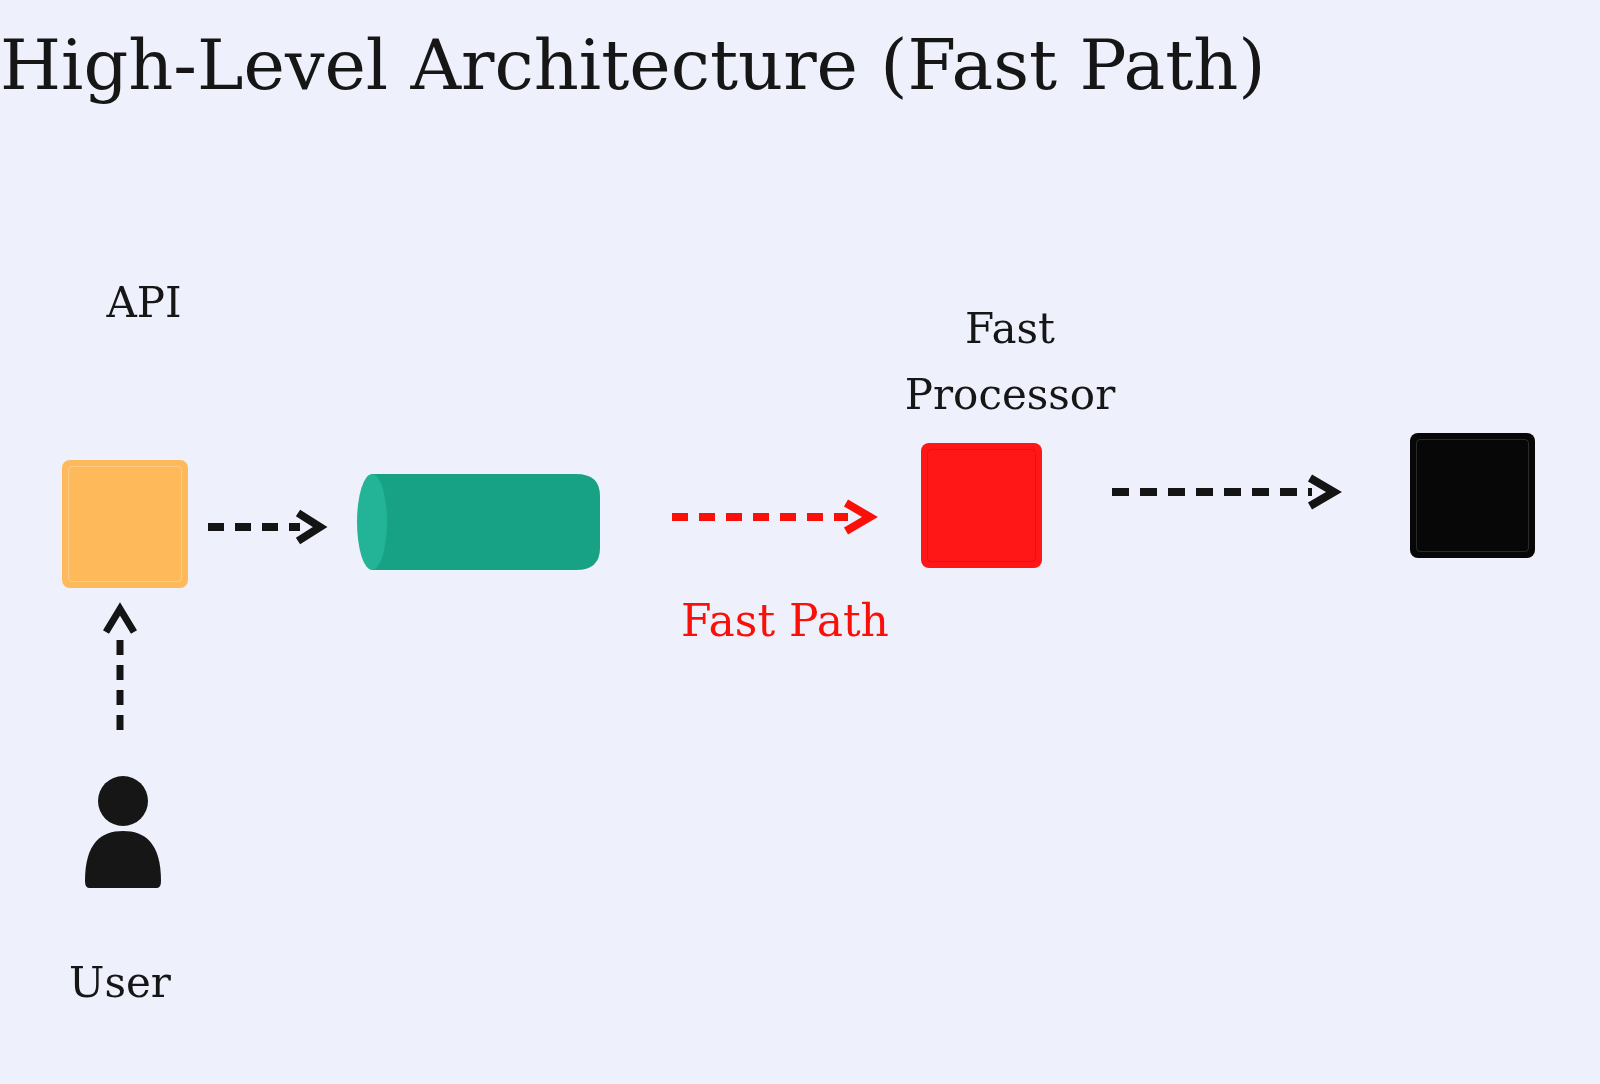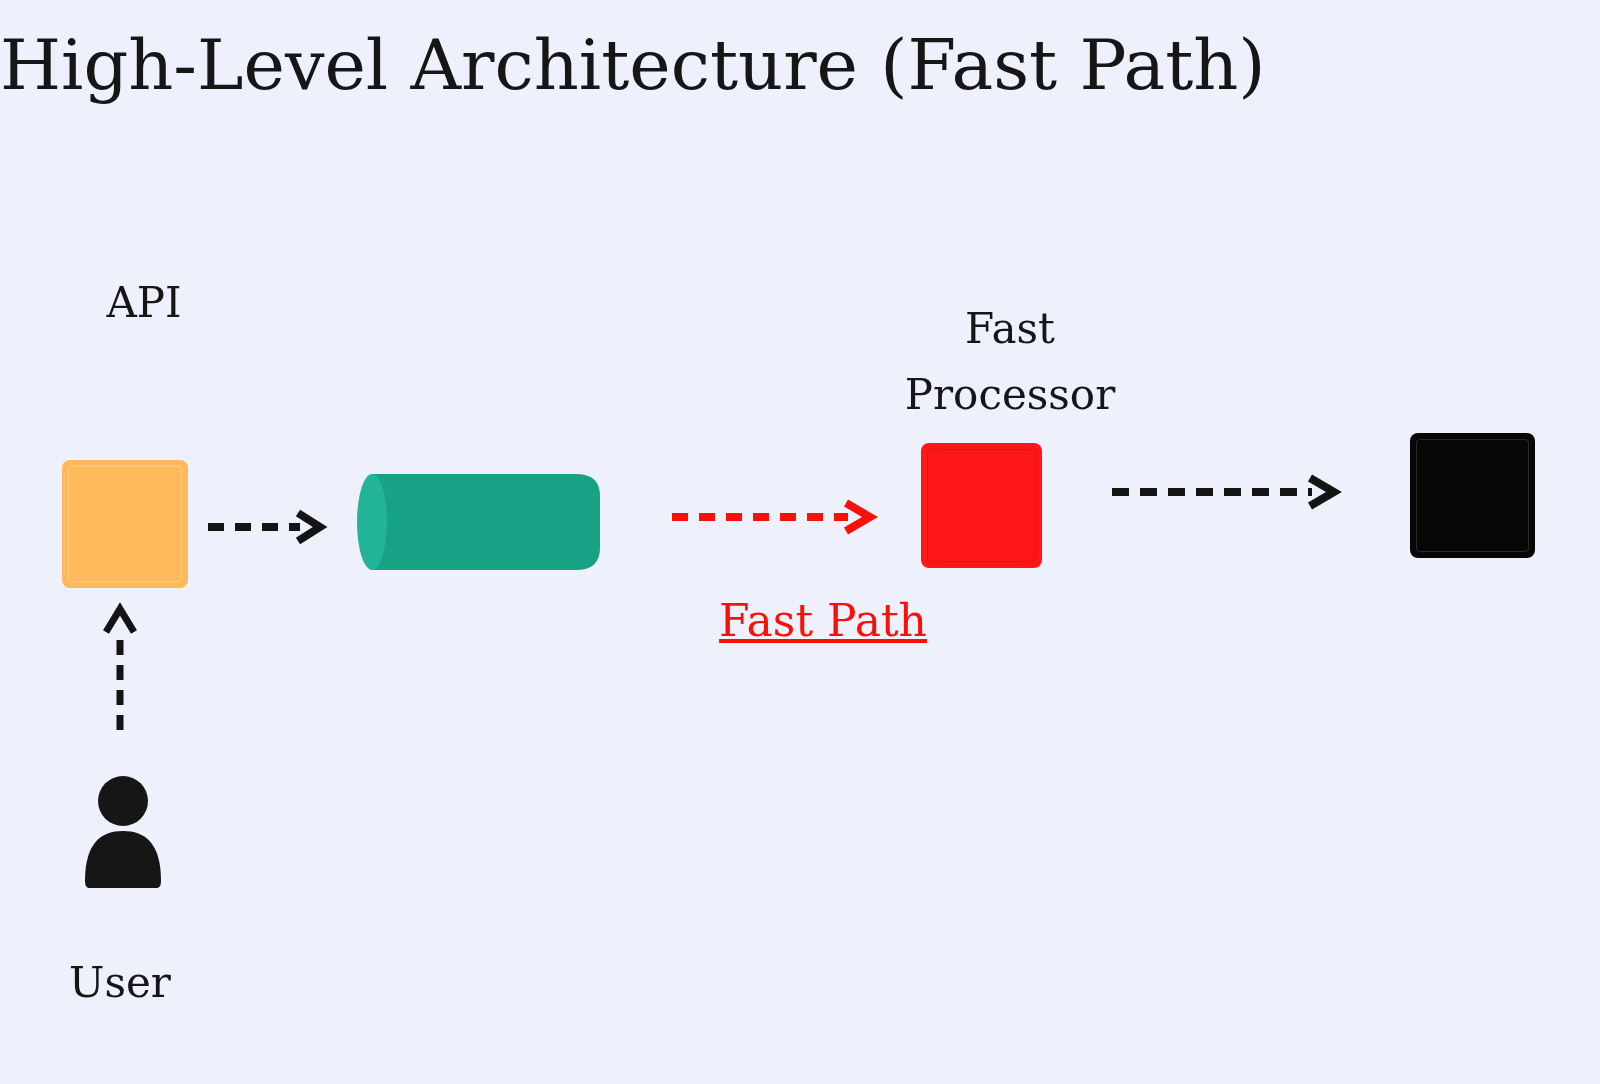--- a/index.html
+++ b/index.html
@@ -52,21 +52,21 @@
     <path d="M 28,0 H 232 Q 256,0 256,22 V 74 Q 256,96 232,96 H 28 Z" style="fill:var(--messaging-fill);"></path>
     <ellipse cx="28" cy="48" rx="15" ry="48" style="fill:var(--messaging-cap);"></ellipse>
   </svg>
 
 
   <svg class="arrow" style="left:668px;top:499px;" width="210" height="36" viewBox="0 0 210 36">
     <line x1="4" y1="18" x2="180" y2="18" style="stroke:var(--fast-path-red);" stroke-width="8" stroke-dasharray="16 11"></line>
     <path d="M 178,4 L 202,18 L 178,32" fill="none" style="stroke:var(--fast-path-red);" stroke-width="8" stroke-linejoin="miter"></path>
   </svg>
 
-  <div class="label red" style="left:823px;top:588px;text-decoration:underline;">
+  <div class="label red" style="left:785px;top:588px;">
     <div>Fast Path</div>
   </div>
 
   <div class="label" style="left:998px;top:296px;margin-left:12px;">
     <div>Fast</div>
     <div>Processor</div>
   </div>
 
   <div class="node-square" style="left:921px;top:443px;width:121px;height:125px;background:var(--fast-processor-fill);">
     <div class="inner-line" style="border:1px solid rgba(0,0,0,0.12);"></div>

